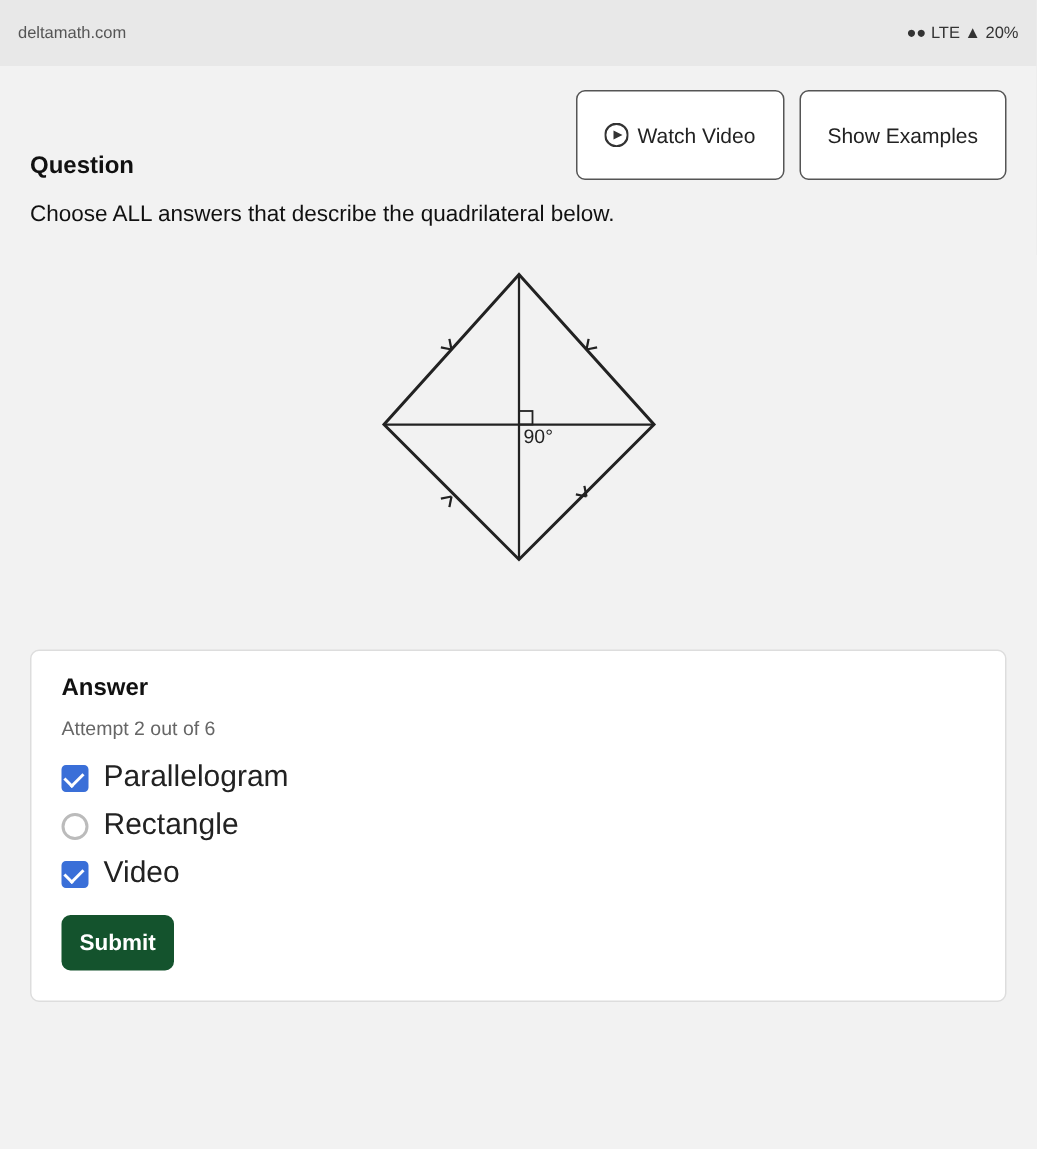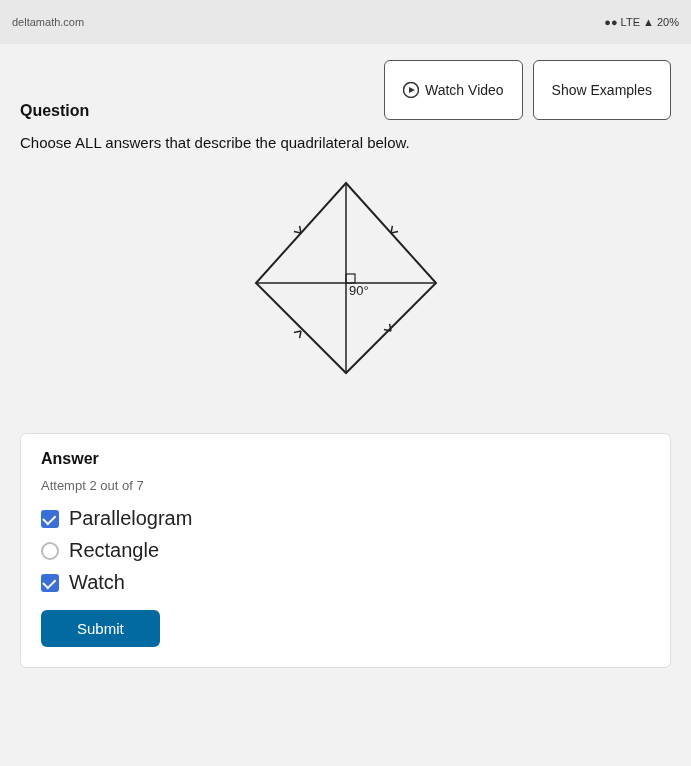--- a/index.html
+++ b/index.html
@@ -158,28 +158,28 @@
       border-radius: 50%;
       border: 2px solid #bbb;
       background: white;
     }
 
     .submit-bar {
       margin-top: 16px;
     }
 
     .submit-btn {
-      background: #0369a1;
+      background: #14532d;
       color: white;
       border: none;
       border-radius: 6px;
-      padding: 10px 36px;
+      padding: 10px 12px;
       font-size: 15px;
       cursor: pointer;
-      font-weight: 400;
+      font-weight: 700;
     }
   </style>
 </head>
 <body>
 
 <div class="status-bar">
   <span class="status-left">deltamath.com</span>
   <span class="status-right">
     ●● LTE ▲ <span>20%</span>
   </span>
@@ -237,39 +237,39 @@
 
       <text x="133" y="122" font-size="13" fill="#222" font-family="Arial, sans-serif">90°</text>
 
       <rect x="130" y="101" width="9" height="9" fill="none" stroke="#222" stroke-width="1.2"></rect>
     </svg>
   </div>
 
   <div class="answer-section">
     <div class="answer-header">
       <span class="answer-label">Answer</span>
-      <span class="attempt-label">Attempt 2 out of 7</span>
+      <span class="attempt-label">Attempt 2 out of 6</span>
     </div>
 
     <div class="options-list">
 
       <div class="option-item">
         <div class="checkbox checked"></div>
         <span>Parallelogram</span>
       </div>
 
       <div class="option-item">
         <div class="checkbox unchecked"></div>
         <span>Rectangle</span>
       </div>
 
 
       <div class="option-item">
         <div class="checkbox checked"></div>
-        <span>Watch</span>
+        <span>Video</span>
       </div>
 
 
     </div>
 
     <div class="submit-bar">
       <button class="submit-btn">Submit</button>
     </div>
   </div>
 

